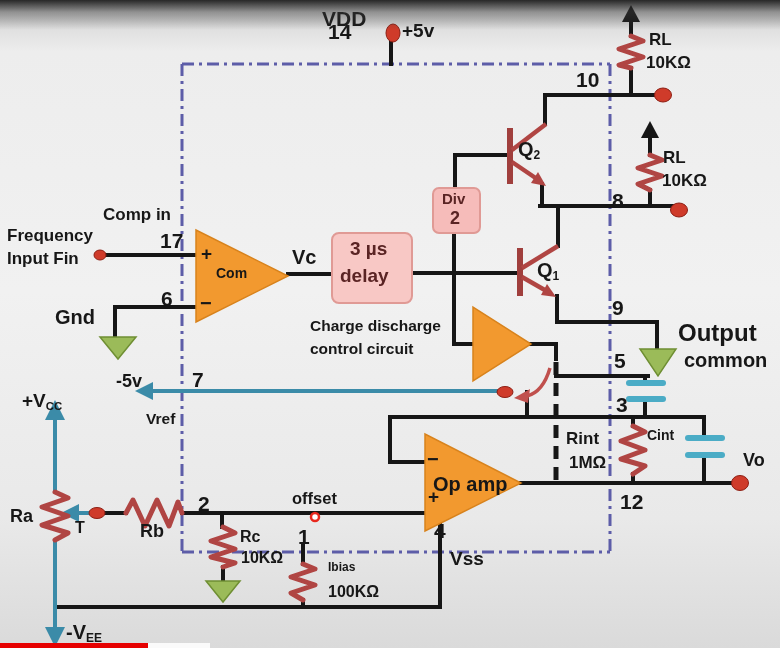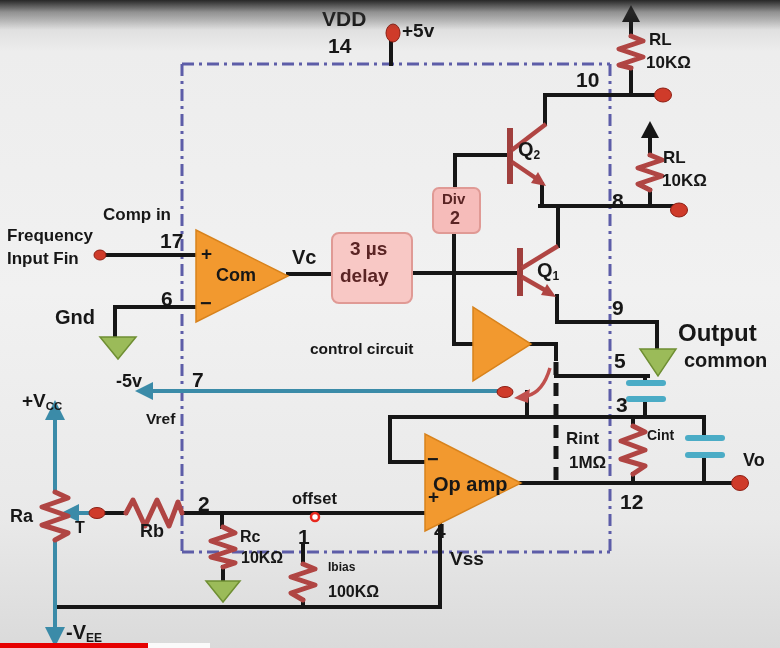--- a/index.html
+++ b/index.html
@@ -140,45 +140,46 @@
     <ellipse cx="679" cy="210" rx="8.5" ry="7"></ellipse>
     <ellipse cx="100" cy="255" rx="6" ry="5"></ellipse>
     <ellipse cx="505" cy="392" rx="8" ry="5.5"></ellipse>
     <ellipse cx="740" cy="483" rx="8.5" ry="7.5"></ellipse>
     <ellipse cx="97" cy="513" rx="8" ry="5.5"></ellipse>
   </g>
   <circle cx="315" cy="517" r="4" fill="#ffffff" stroke="#e8281e" stroke-width="2.5"></circle>
 </svg>
 
   <div class="lb" style="left:322px;top:8px;font-size:21px">VDD</div>
-  <div class="lb" style="left:328px;top:35px;font-size:21px">14</div>
+  <div class="lb" style="left:328px;top:21px;font-size:21px">14</div>
   <div class="lb" style="left:402px;top:21px;font-size:19px">+5v</div>
   <div class="lb" style="left:576px;top:69px;font-size:21px">10</div>
   <div class="lb" style="left:649px;top:31px;font-size:17px">RL</div>
   <div class="lb" style="left:646px;top:54px;font-size:17px">10KΩ</div>
   <div class="lb" style="left:663px;top:149px;font-size:17px">RL</div>
   <div class="lb" style="left:662px;top:172px;font-size:17px">10KΩ</div>
   <div class="lb" style="left:612px;top:190px;font-size:21px">8</div>
   <div class="lb" style="left:518px;top:139px;font-size:20px"><span>Q</span><span class="sub">2</span></div>
   <div class="lb maroon" style="left:442px;top:191px;font-size:15px">Div</div>
   <div class="lb maroon" style="left:450px;top:209px;font-size:18px">2</div>
   <div class="lb" style="left:103px;top:206px;font-size:17px">Comp in</div>
   <div class="lb" style="left:160px;top:230px;font-size:21px">17</div>
   <div class="lb" style="left:7px;top:227px;font-size:17px">Frequency</div>
   <div class="lb" style="left:7px;top:250px;font-size:17px">Input Fin</div>
   <div class="lb" style="left:201px;top:244px;font-size:19px">+</div>
-  <div class="lb" style="left:216px;top:266px;font-size:18px">Com</div>
+  <div class="lb" style="left:216px;top:266px;font-size:14px">Com</div>
   <div class="lb" style="left:200px;top:293px;font-size:20px">−</div>
   <div class="lb" style="left:292px;top:247px;font-size:20px">Vc</div>
   <div class="lb maroon" style="left:350px;top:239px;font-size:19px">3 µs</div>
   <div class="lb maroon" style="left:340px;top:266px;font-size:19px">delay</div>
   <div class="lb" style="left:161px;top:288px;font-size:21px">6</div>
   <div class="lb" style="left:55px;top:307px;font-size:20px">Gnd</div>
   <div class="lb" style="left:537px;top:260px;font-size:20px"><span>Q</span><span class="sub">1</span></div>
   <div class="lb" style="left:612px;top:297px;font-size:21px">9</div>
+  <div class="lb" style="left:310px;top:318px;font-size:15.5px">Charge discharge</div>
   <div class="lb" style="left:310px;top:341px;font-size:15.5px">control circuit</div>
   <div class="lb" style="left:678px;top:321px;font-size:24px">Output</div>
   <div class="lb" style="left:684px;top:350px;font-size:20px">common</div>
   <div class="lb" style="left:614px;top:350px;font-size:21px">5</div>
   <div class="lb" style="left:116px;top:372px;font-size:18px">-5v</div>
   <div class="lb" style="left:192px;top:369px;font-size:21px">7</div>
   <div class="lb" style="left:146px;top:411px;font-size:15.5px">Vref</div>
   <div class="lb" style="left:616px;top:394px;font-size:21px">3</div>
   <div class="lb" style="left:566px;top:430px;font-size:17px">Rint</div>
   <div class="lb" style="left:569px;top:454px;font-size:17px">1MΩ</div>

